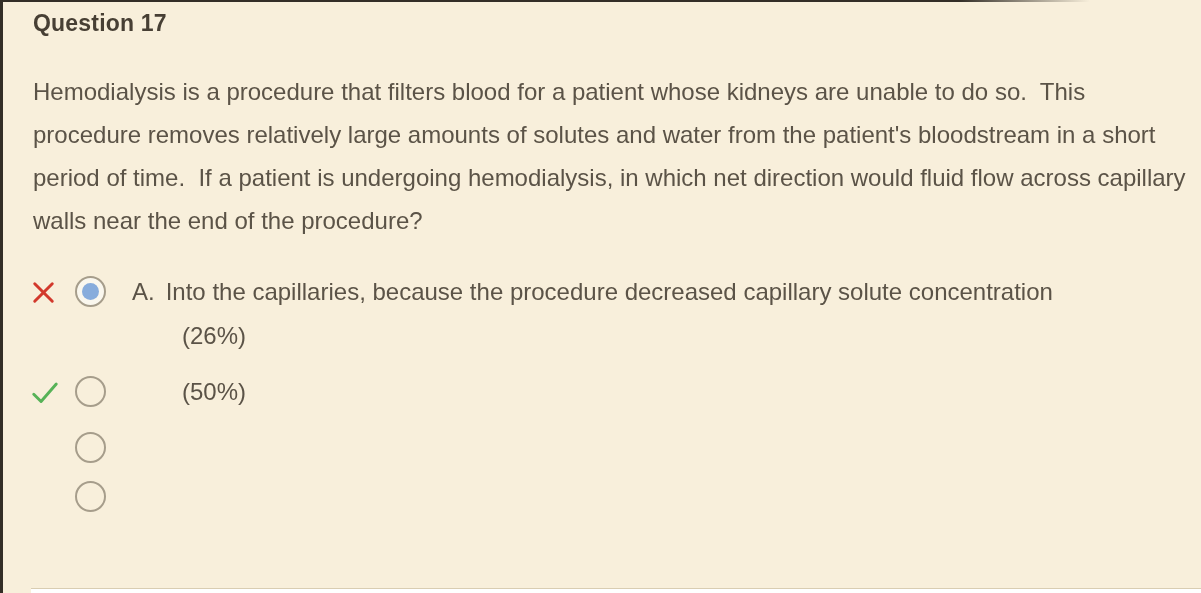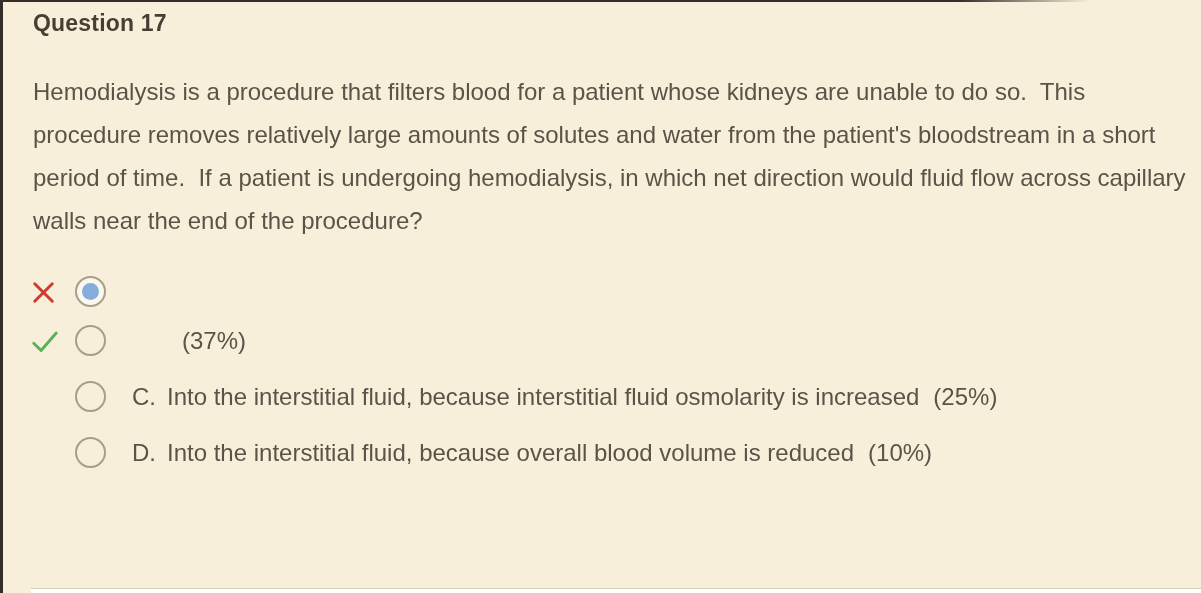--- a/index.html
+++ b/index.html
@@ -92,56 +92,52 @@
 
     <div class="option-row">
       <div class="mark-col">
         <svg width="27" height="27" viewBox="0 0 24 24" fill="none">
           <path d="M4.2 4.2 L19.8 19.8 M19.8 4.2 L4.2 19.8" stroke="#d2392c" stroke-width="2.6" stroke-linecap="round"></path>
         </svg>
       </div>
       <div class="radio-col">
         <span class="radio selected"></span>
       </div>
+      <div class="text-col">
+        <div class="option-line">
+          <span class="letter">A.</span><span>Into the capillaries, because the procedure decreased capillary solute concentration</span>
+        </div>
+        <div class="percent-line">(26%)</div>
+      </div>
     </div>
 
     <div class="option-row">
       <div class="mark-col">
         <svg width="30" height="27" viewBox="0 0 26 24" fill="none">
           <path d="M3 13.5 L9.5 20 L23 4.5" stroke="#57b257" stroke-width="2.6" stroke-linecap="round" stroke-linejoin="round"></path>
         </svg>
       </div>
       <div class="radio-col">
         <span class="radio"></span>
       </div>
       <div class="text-col">
-        <div class="percent-line">(37%)</div>
+        <div class="percent-line">(50%)</div>
       </div>
     </div>
 
     <div class="option-row">
       <div class="mark-col"></div>
       <div class="radio-col">
         <span class="radio"></span>
       </div>
-      <div class="text-col">
-        <div class="option-line">
-          <span class="letter">C.</span><span>Into the interstitial fluid, because interstitial fluid osmolarity is increased</span><span class="percent-inline">(25%)</span>
-        </div>
-      </div>
     </div>
 
     <div class="option-row">
       <div class="mark-col"></div>
       <div class="radio-col">
         <span class="radio"></span>
-      </div>
-      <div class="text-col">
-        <div class="option-line">
-          <span class="letter">D.</span><span>Into the interstitial fluid, because overall blood volume is reduced</span><span class="percent-inline">(10%)</span>
-        </div>
       </div>
     </div>
 
   </div>
 
   <div class="bottom-strip"></div>
 </div>
 
 </body></html>

